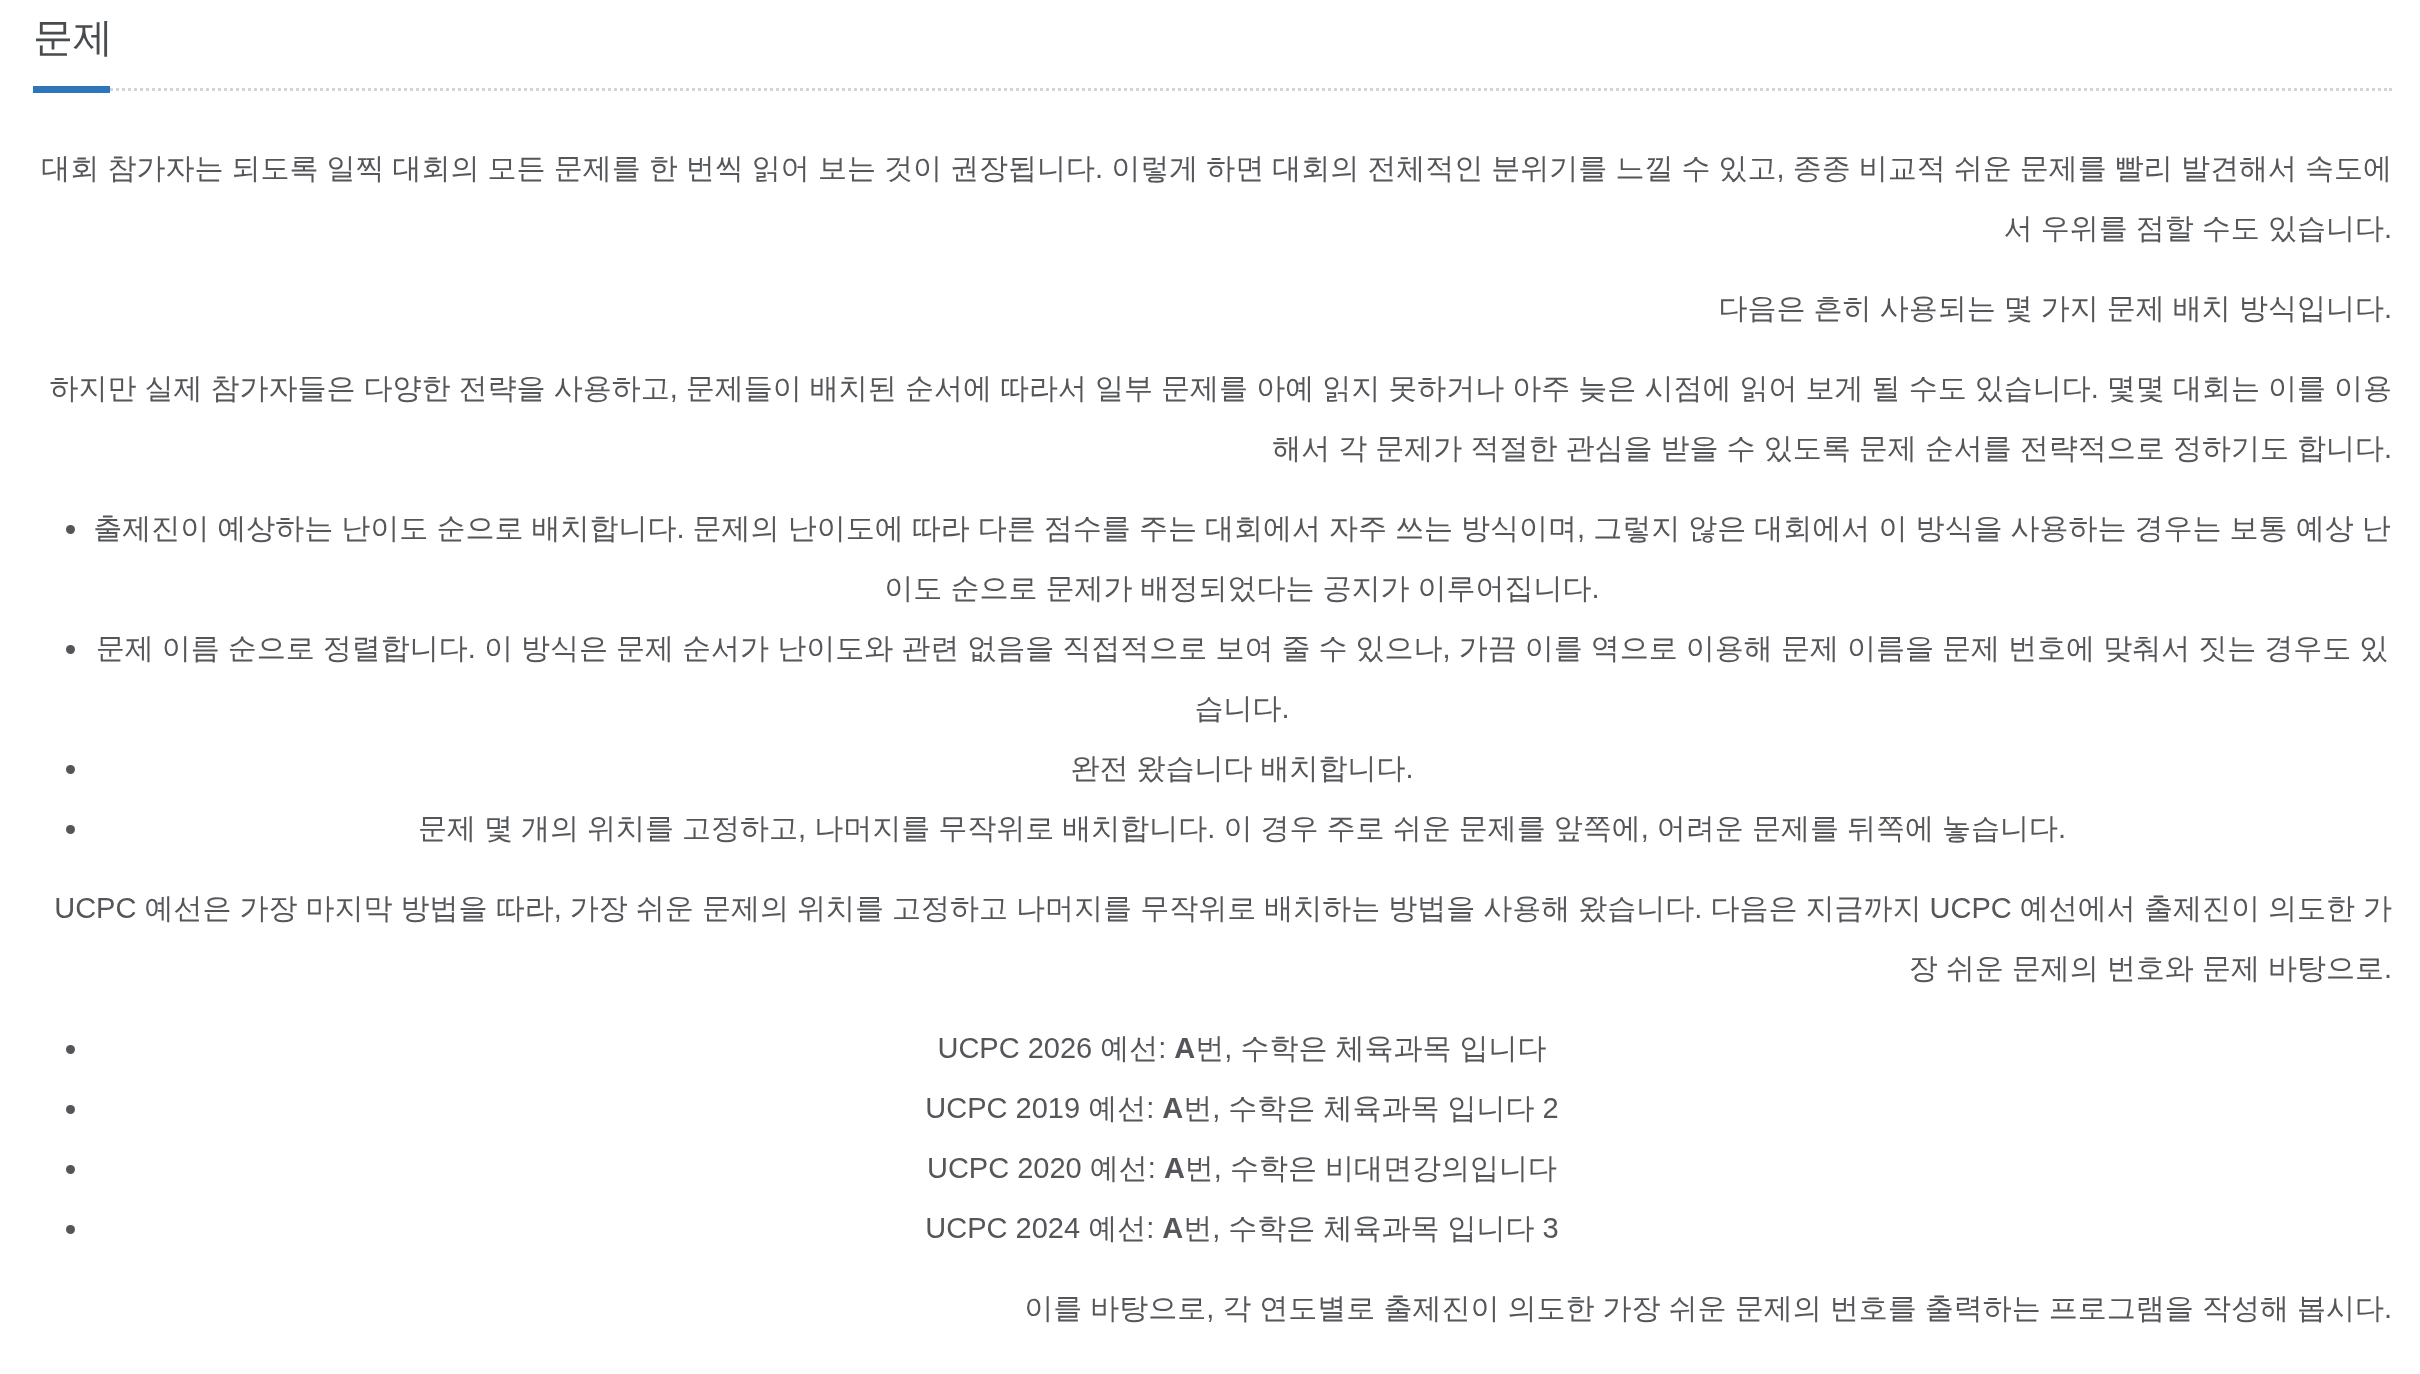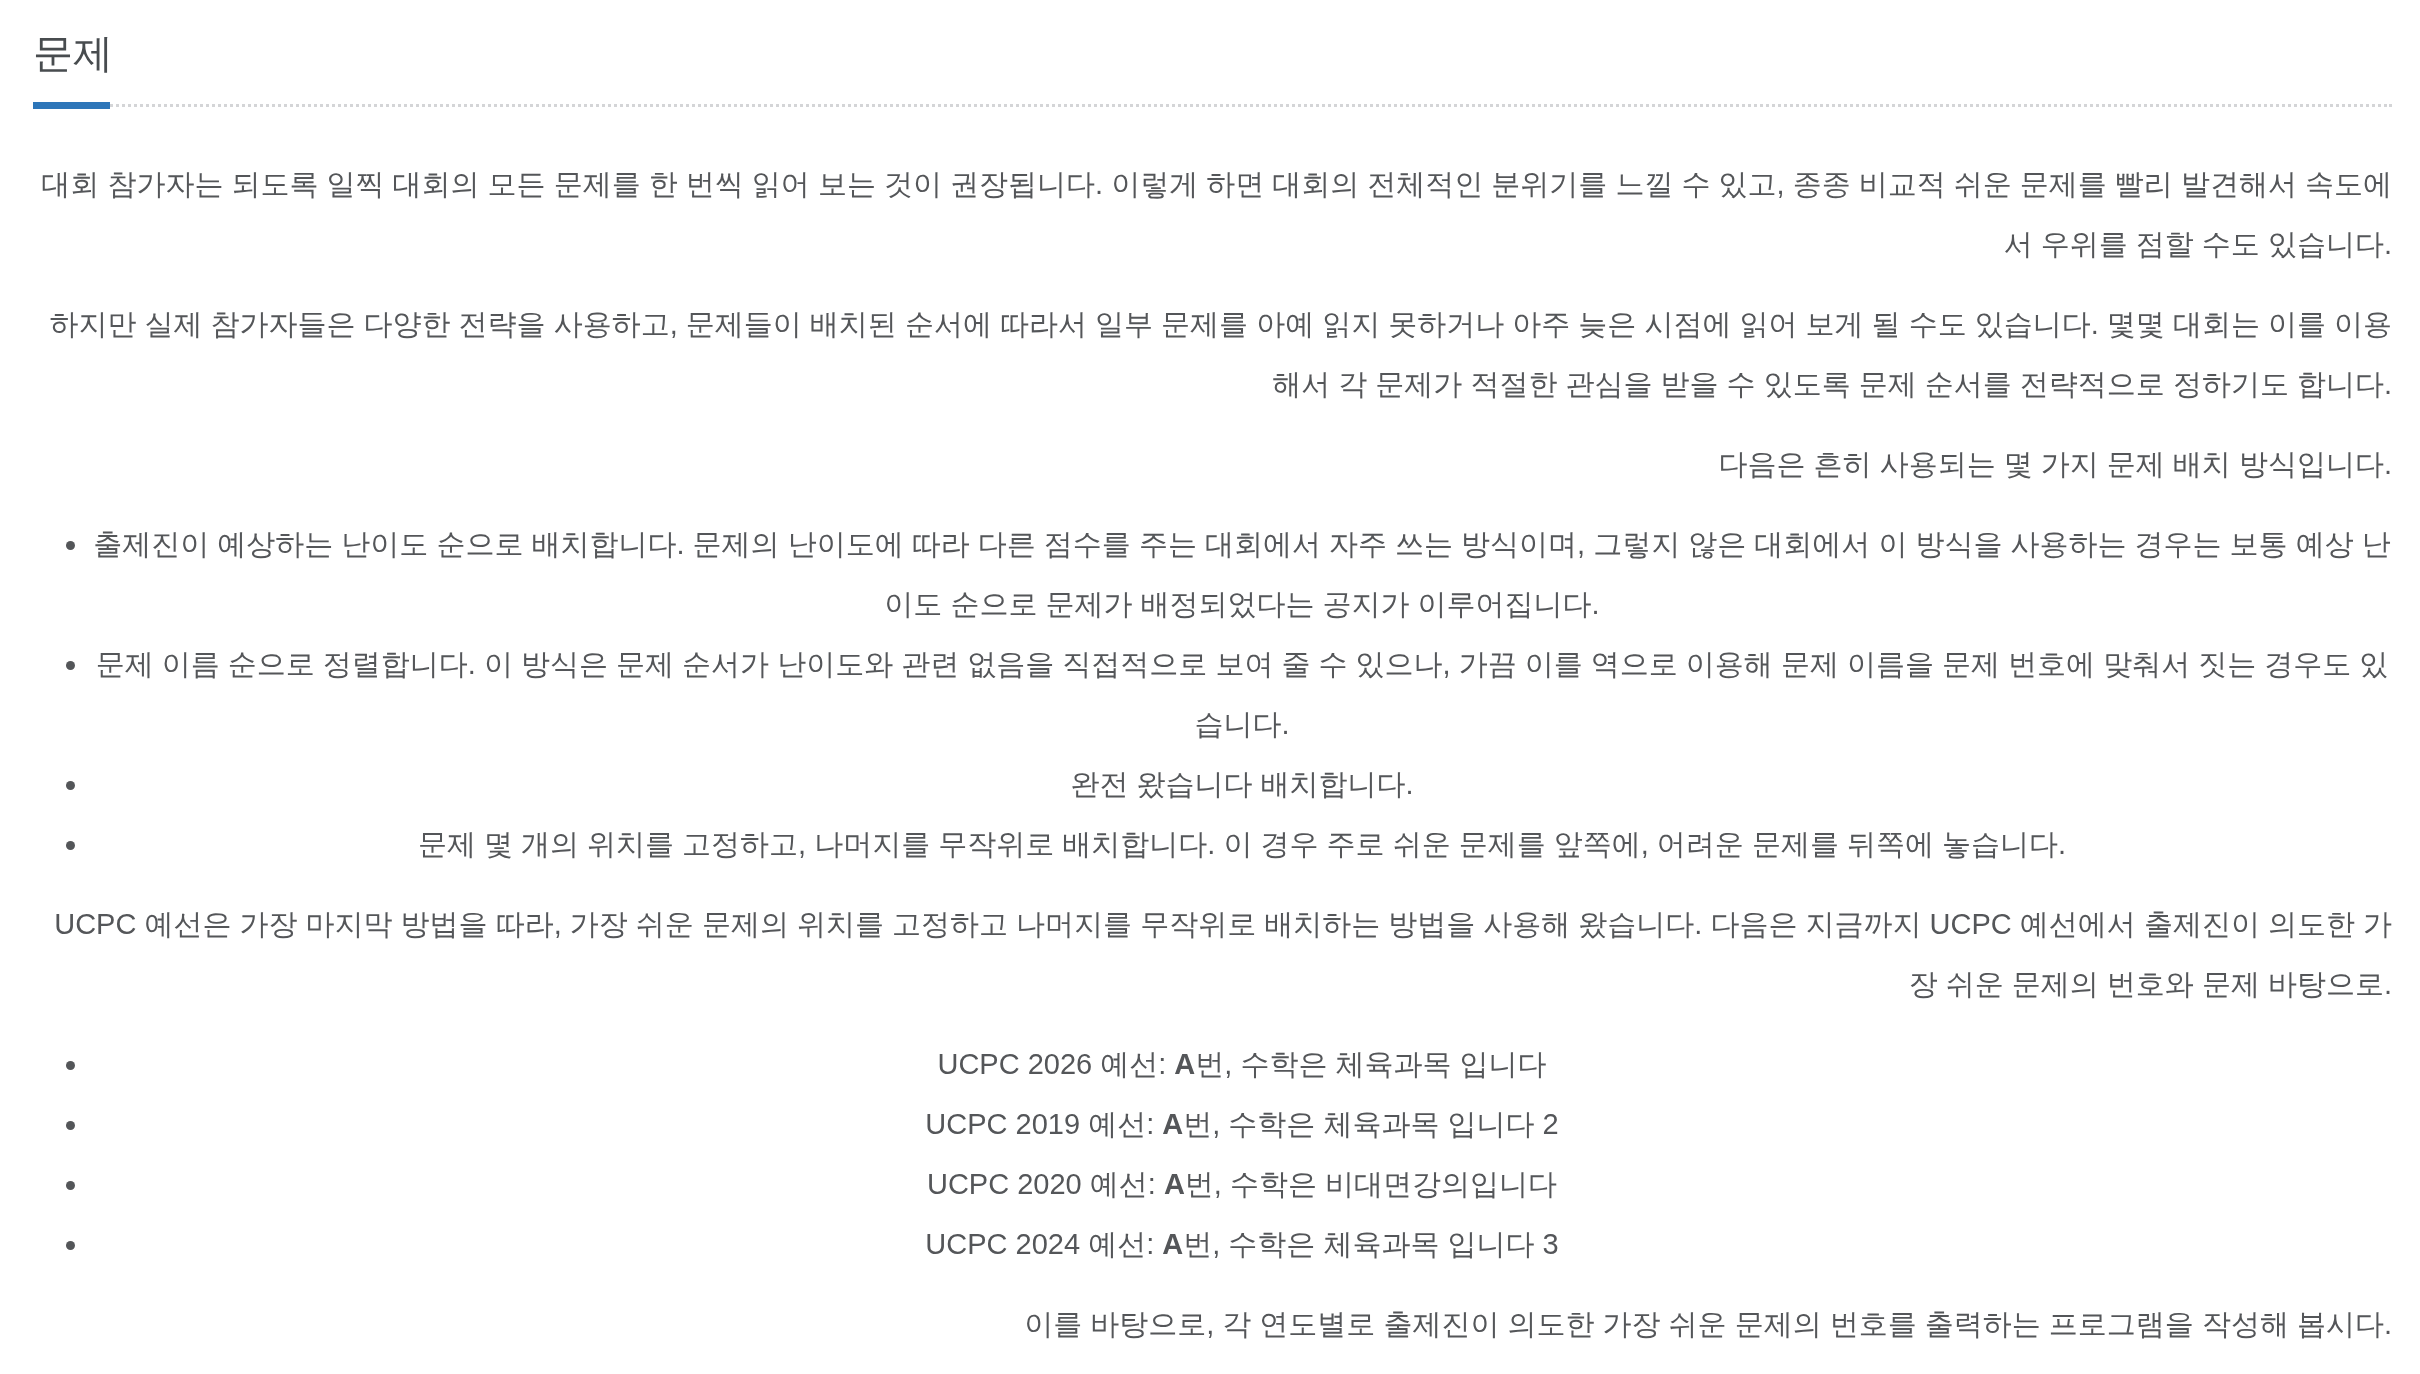--- a/index.html
+++ b/index.html
@@ -6,21 +6,21 @@
   html, body {
     background: #ffffff;
     font-family: "Liberation Sans", sans-serif;
   }
   body {
     width: 2420px;
     height: 1374px;
     overflow: hidden;
   }
   .page {
-    padding: 28px 28px 0 33px;
+    padding: 12px 28px 0 33px;
     color: #545659;
   }
   h2.section-title {
     font-size: 40px;
     font-weight: 400;
     color: #484c4f;
     line-height: 1.25;
   }
   .rule {
     position: relative;
@@ -59,23 +59,23 @@
   <h2 class="section-title" style="color: rgb(72, 76, 79);">문제</h2>
 
   <div class="rule" style="border-top-color: rgb(212, 213, 215);">
     <span class="rule-accent" style="background: rgb(45, 118, 185);"></span>
   </div>
 
   <div class="content">
 
     <p>대회 참가자는 되도록 일찍 대회의 모든 문제를 한 번씩 읽어 보는 것이 권장됩니다. 이렇게 하면 대회의 전체적인 분위기를 느낄 수 있고, 종종 비교적 쉬운 문제를 빨리 발견해서 속도에서 우위를 점할 수도 있습니다.</p>
 
+    <p>다음은 흔히 사용되는 몇 가지 문제 배치 방식입니다.</p>
+
     <p>하지만 실제 참가자들은 다양한 전략을 사용하고, 문제들이 배치된 순서에 따라서 일부 문제를 아예 읽지 못하거나 아주 늦은 시점에 읽어 보게 될 수도 있습니다. 몇몇 대회는 이를 이용해서 각 문제가 적절한 관심을 받을 수 있도록 문제 순서를 전략적으로 정하기도 합니다.</p>
-
-    <p>다음은 흔히 사용되는 몇 가지 문제 배치 방식입니다.</p>
 
     <ul>
       <li>출제진이 예상하는 난이도 순으로 배치합니다. 문제의 난이도에 따라 다른 점수를 주는 대회에서 자주 쓰는 방식이며, 그렇지 않은 대회에서 이 방식을 사용하는 경우는 보통 예상 난이도 순으로 문제가 배정되었다는 공지가 이루어집니다.</li>
       <li>문제 이름 순으로 정렬합니다. 이 방식은 문제 순서가 난이도와 관련 없음을 직접적으로 보여 줄 수 있으나, 가끔 이를 역으로 이용해 문제 이름을 문제 번호에 맞춰서 짓는 경우도 있습니다.</li>
       <li>완전 왔습니다 배치합니다.</li>
       <li>문제 몇 개의 위치를 고정하고, 나머지를 무작위로 배치합니다. 이 경우 주로 쉬운 문제를 앞쪽에, 어려운 문제를 뒤쪽에 놓습니다.</li>
     </ul>
 
     <p>UCPC 예선은 가장 마지막 방법을 따라, 가장 쉬운 문제의 위치를 고정하고 나머지를 무작위로 배치하는 방법을 사용해 왔습니다. 다음은 지금까지 UCPC 예선에서 출제진이 의도한 가장 쉬운 문제의 번호와 문제 바탕으로.</p>
 

